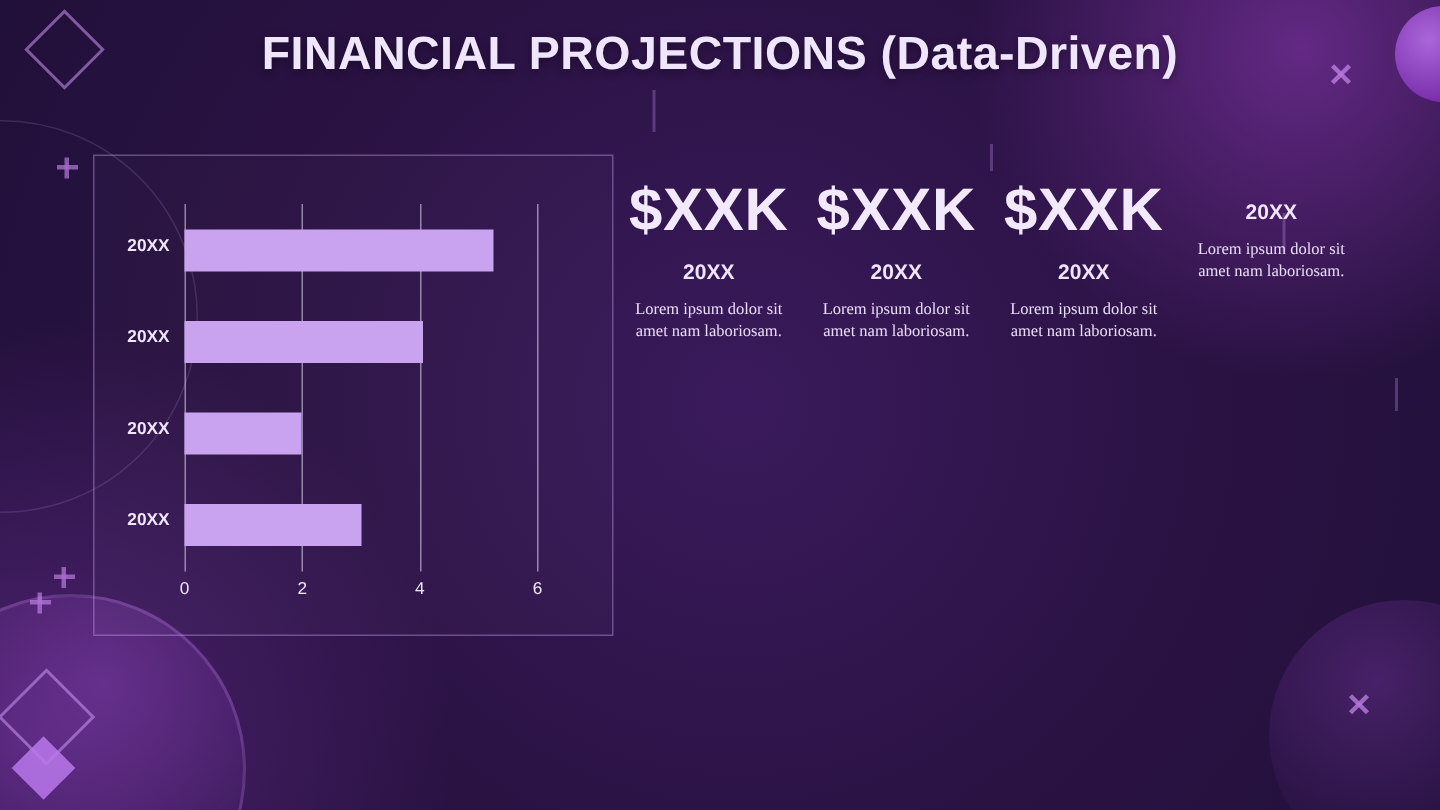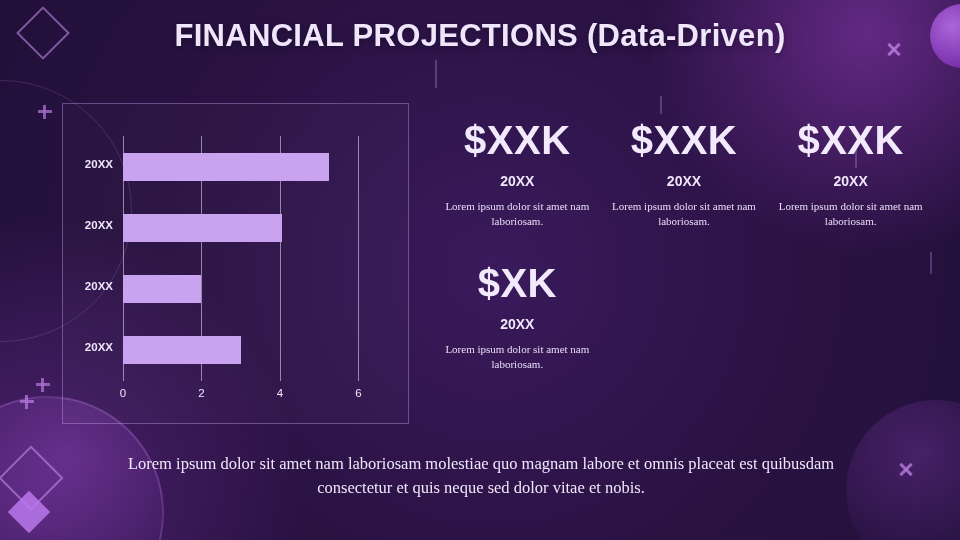--- a/index.html
+++ b/index.html
@@ -102,22 +102,22 @@
   .x-axis {
     position: absolute; left: 0; top: 245px; width: 255px; height: 20px;
   }
   .x-tick {
     position: absolute; top: 6px; font-size: 11.5px; color: #efe6fa;
     transform: translateX(-50%);
   }
 
   
   .stats {
-    position: absolute; left: 440px; top: 120px; width: 488px;
-    display: grid; grid-template-columns: 1fr 1fr 1fr; grid-template-rows: auto auto;
+    position: absolute; left: 416px; top: 120px; width: 488px;
+    display: grid; grid-template-columns: 1fr 1fr 1fr 1fr; grid-template-rows: auto auto;
     row-gap: 34px; column-gap: 12px;
   }
   .stat { text-align: center; }
   .stat-value {
     font-size: 40px; font-weight: bold; color: #f2eafc; line-height: 1.0;
     letter-spacing: 0.5px;
   }
   .stat-year {
     margin-top: 13px; font-size: 14px; font-weight: bold; color: #f0e6fb;
   }
@@ -204,20 +204,18 @@
       <div class="stat-value">$XXK</div>
       <div class="stat-year">20XX</div>
       <div class="stat-desc">Lorem ipsum dolor sit amet nam laboriosam.</div>
     </div>
     <div class="stat">
       <div class="stat-value">$XXK</div>
       <div class="stat-year">20XX</div>
       <div class="stat-desc">Lorem ipsum dolor sit amet nam laboriosam.</div>
     </div>
     <div class="stat">
-      <div class="stat-value">$XK</div>
       <div class="stat-year">20XX</div>
       <div class="stat-desc">Lorem ipsum dolor sit amet nam laboriosam.</div>
     </div>
   </div>
 
-  <div class="footer">Lorem ipsum dolor sit amet nam laboriosam molestiae quo magnam labore et omnis placeat est quibusdam consectetur et quis neque sed dolor vitae et nobis.</div>
 </div>
 
 </body></html>

